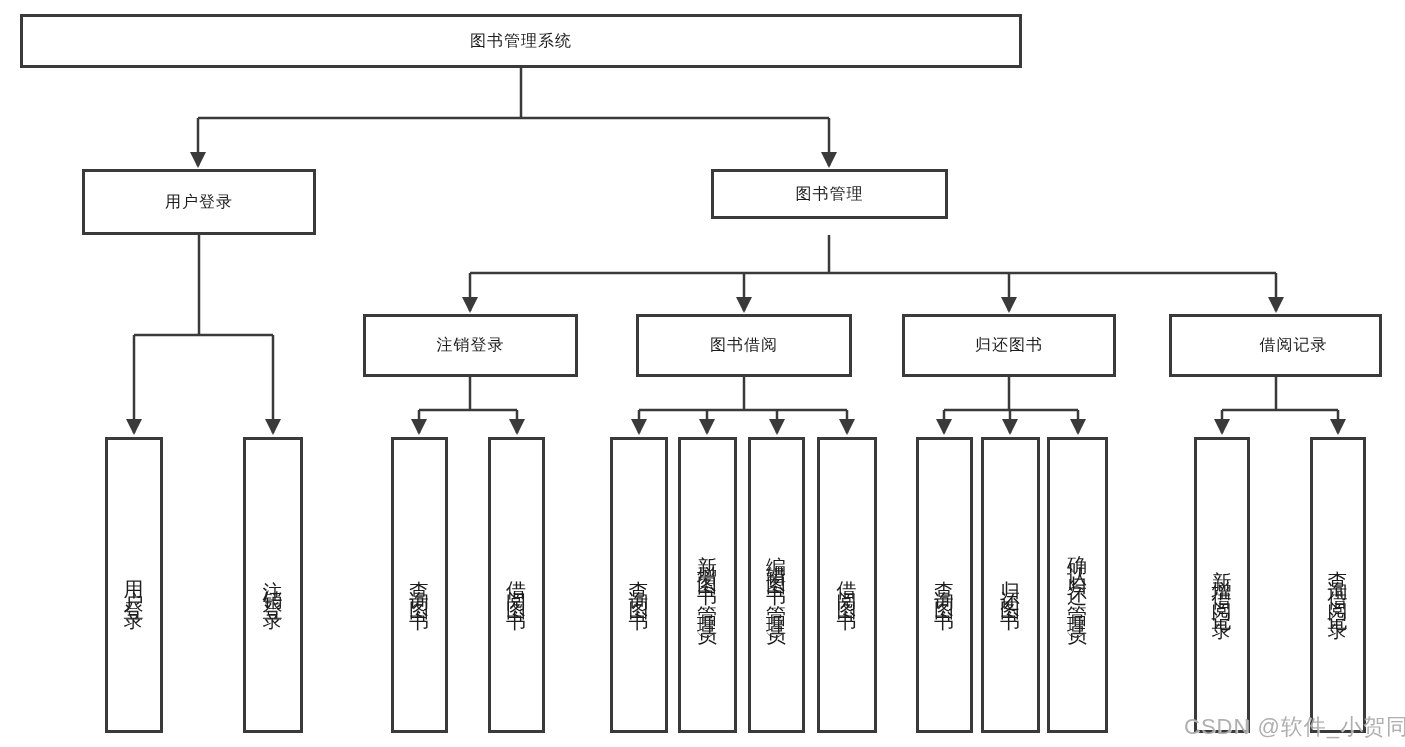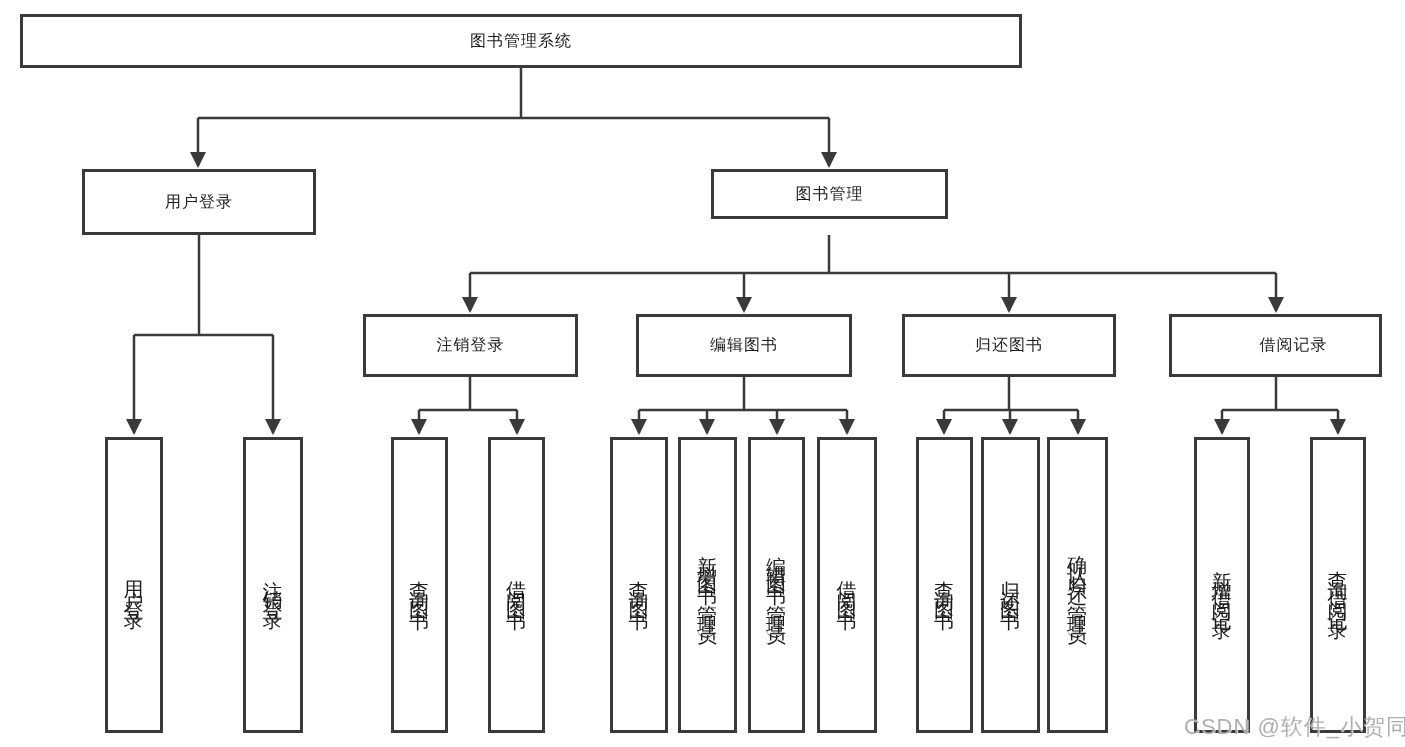--- a/index.html
+++ b/index.html
@@ -105,21 +105,21 @@
       <path d="M1338,410 V433" marker-end="url(#arr)"></path>
     </g>
   </svg>
 
   <div class="node hnode" style="left:20px; top:14px; width:1002px; height:54px;">图书管理系统</div>
 
   <div class="node hnode" style="left:82px; top:169px; width:234px; height:66px;">用户登录</div>
   <div class="node hnode" style="left:711px; top:169px; width:237px; height:50px;">图书管理</div>
 
   <div class="node hnode" style="left:363px; top:314px; width:215px; height:63px;">注销登录</div>
-  <div class="node hnode" style="left:636px; top:314px; width:216px; height:63px;">编辑图书</div>
+  <div class="node hnode" style="left:636px; top:314px; width:216px; height:63px;">图书借阅</div>
   <div class="node hnode" style="left:902px; top:314px; width:214px; height:63px;">归还图书</div>
   <div class="node hnode" style="left:1169px; top:314px; width:213px; height:63px;padding-left:36px;">借阅记录</div>
 
   <div class="node vnode" style="left:105px; top:437px; width:58px; height:296px;">用户登录</div>
   <div class="node vnode" style="left:243px; top:437px; width:60px; height:296px;">注销登录</div>
 
   <div class="node vnode" style="left:391px; top:437px; width:57px; height:296px;">查询图书</div>
   <div class="node vnode" style="left:488px; top:437px; width:57px; height:296px;">借阅图书</div>
 
   <div class="node vnode" style="left:610px; top:437px; width:58px; height:296px;">查询图书</div>

